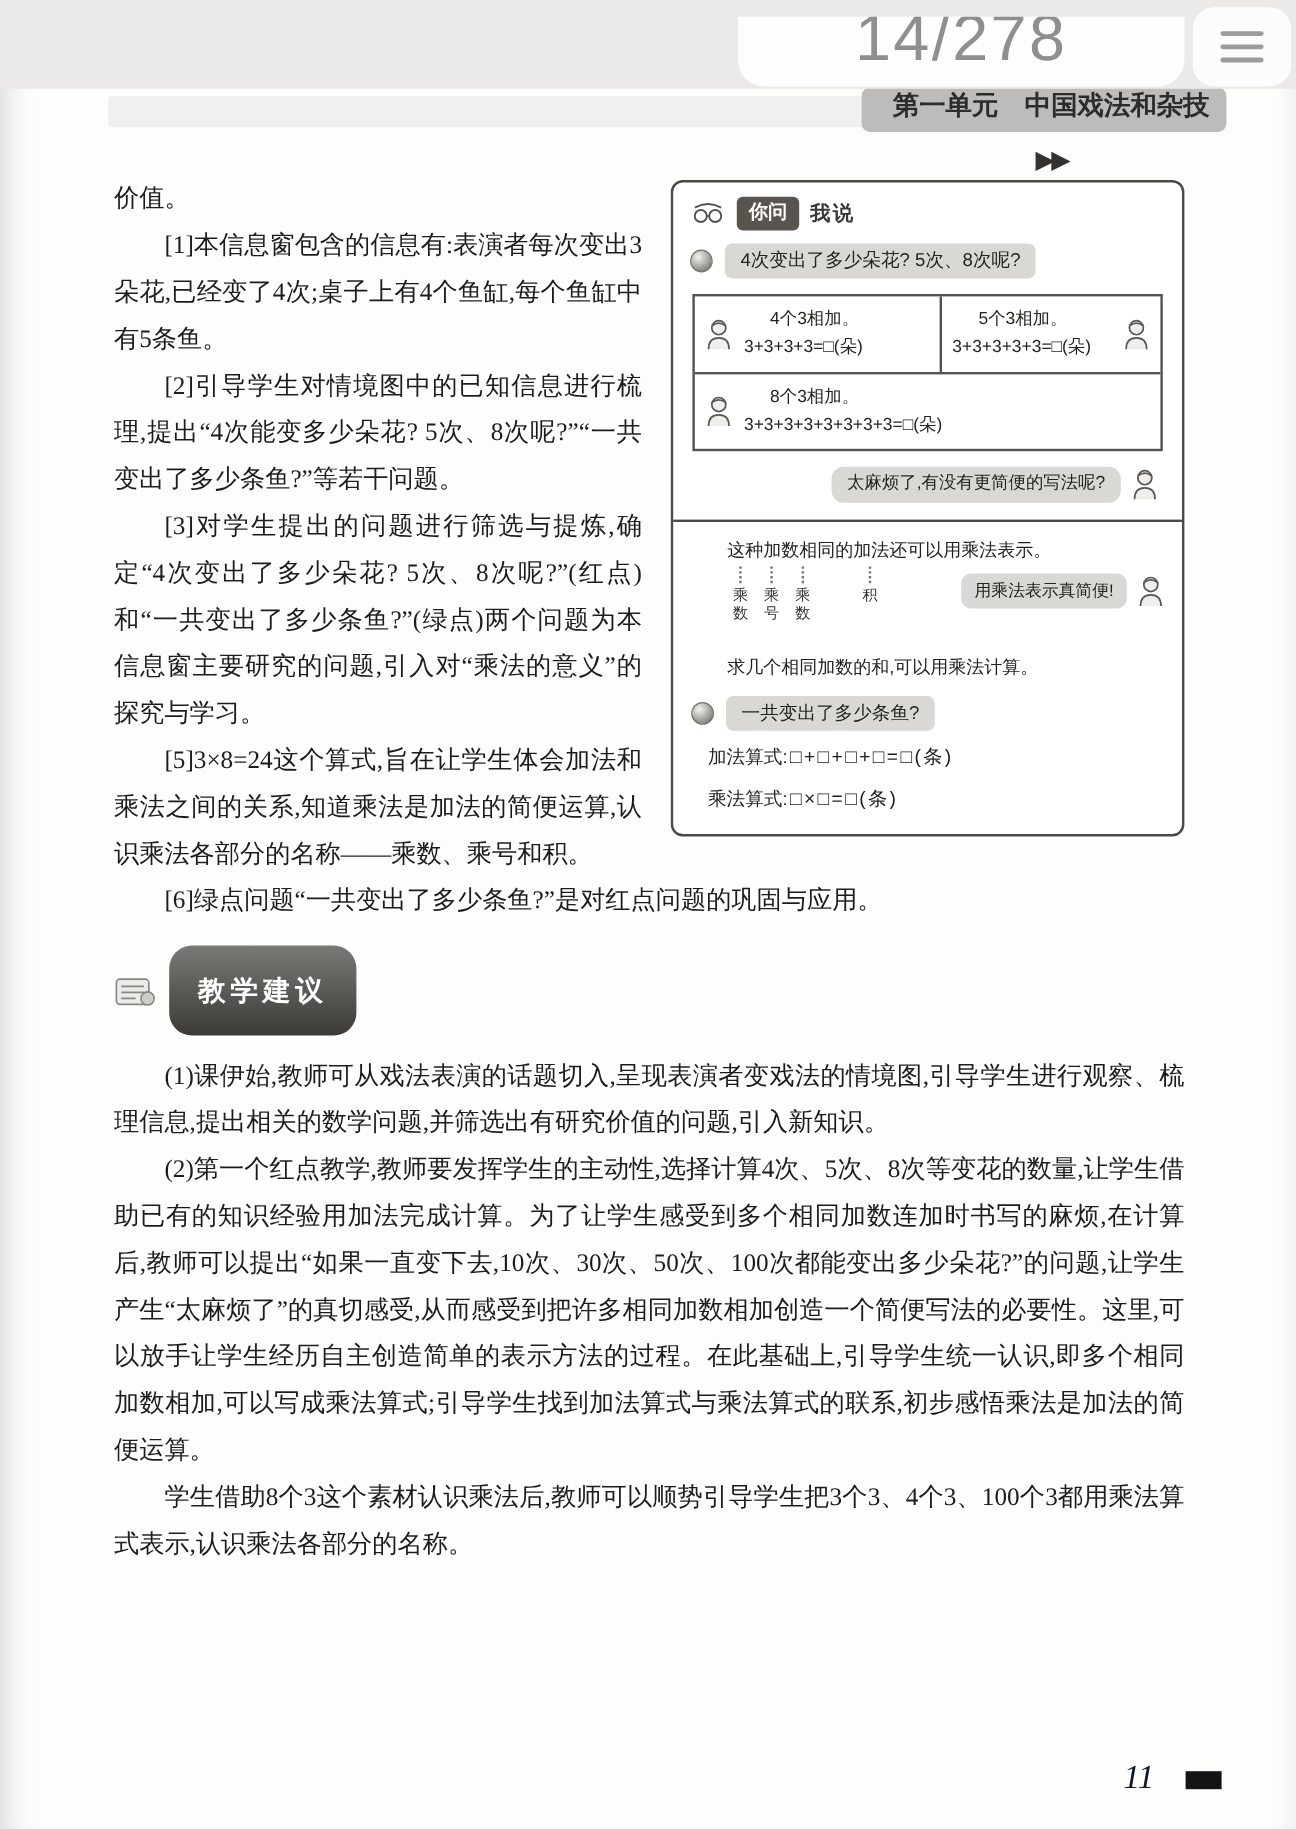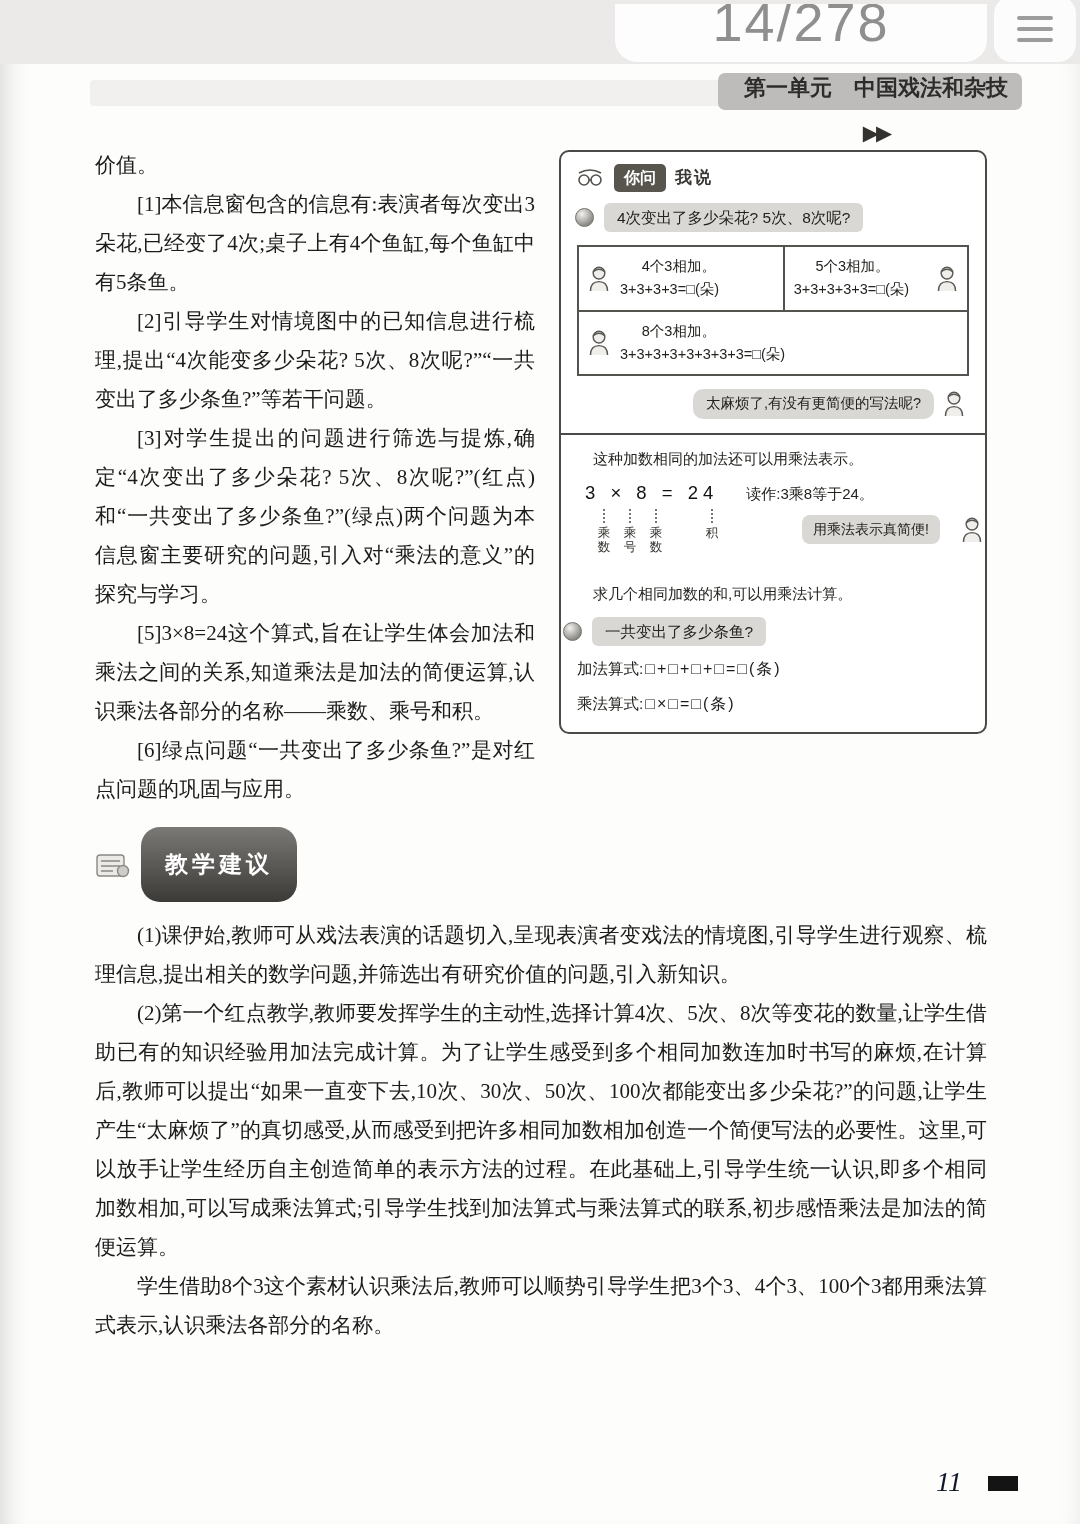--- a/index.html
+++ b/index.html
@@ -4,21 +4,21 @@
 <style>
   * { box-sizing: border-box; }
   html,body { margin:0; padding:0; }
   body {
     width:1080px; height:1524px; position:relative; overflow:hidden;
     background:#eceae8;
     font-family:"Liberation Serif","DejaVu Serif",serif;
     color:#1c1c1c;
   }
   
-  .topbar { position:absolute; top:4px; left:0; width:1080px; height:60px; background:#eceae8; z-index:20; }
+  .topbar { position:absolute; top:14px; left:0; width:1080px; height:60px; background:#eceae8; z-index:20; }
   .counter-panel {
     position:absolute; left:615px; top:0; width:372px; height:58px;
     background:#fdfdfd; border-radius:0 0 22px 22px;
     display:flex; justify-content:center; overflow:hidden; cursor:pointer;
   }
   .counter-text {
     font-family:"Liberation Sans","DejaVu Sans",sans-serif;
     font-size:54px; color:#8f8f8f; line-height:1; margin-top:-9px; letter-spacing:2px;
   }
   .menu-btn {
@@ -73,31 +73,31 @@
   .row1 { display:flex; border-bottom:2px solid #55534f; }
   .cell { display:flex; align-items:center; gap:10px; padding:8px 9px; }
   .cell-a { width:53%; border-right:2px solid #55534f; }
   .cell-b { width:47%; justify-content:space-between; }
   .row2 { display:flex; align-items:center; gap:10px; padding:8px 9px; }
   .cell-lines { font-size:14.5px; line-height:1.6; }
   .cell-lines .l1 { text-indent:1.5em; }
   .person { flex:none; display:inline-flex; }
   .trouble-row { display:flex; justify-content:flex-end; align-items:center; gap:9px; margin:13px 6px 2px; }
   .trouble-bubble { background:#d9d8d5; border-radius:10px; padding:4px 13px; font-size:14.5px; }
-  .fig-bottom { border-top:2px solid #4a4a48; padding:13px 2px 16px; }
+  .fig-bottom { border-top:2px solid #4a4a48; padding:13px 15px 16px; }
   .mul-intro { margin:0; font-size:15px; text-indent:1em; }
   .eq-row { display:flex; align-items:baseline; gap:28px; margin:9px 0 0 22px; }
   .equation { font-size:18.5px; letter-spacing:5px; color:#111; }
   .reading { font-size:15px; }
   .annot-row { position:relative; height:76px; margin-left:34px; }
   .annot { position:absolute; top:2px; width:22px; text-align:center; }
   .annot .dots { width:0; height:14px; border-left:2px dotted #77756f; margin:0 auto 3px; }
   .annot .alabel { font-size:12.5px; line-height:1.15; width:15px; margin:0 auto; word-break:break-all; color:#33322e; }
   .a1 { left:-4px; } .a2 { left:22px; } .a3 { left:48px; } .a4 { left:104px; }
-  .easy-row { position:absolute; right:0; top:8px; display:flex; align-items:center; gap:21px; }
+  .easy-row { position:absolute; right:0; top:8px; display:flex; align-items:center; gap:9px; }
   .easy-bubble { background:#d9d8d5; border-radius:8px; padding:4px 11px; font-size:14px; }
   .rule-line { margin:0 0 2px; font-size:15px; text-indent:1em; }
   .formula-line { display:flex; align-items:center; margin:11px 0 0 14px; font-size:15.5px; }
   .eq-boxes { font-size:16px; letter-spacing:2px; margin-left:2px; color:#1d1c1a; }
 
   
   .section-badge { display:flex; align-items:center; gap:10px; margin:18px 0 14px; clear:both; text-indent:0; }
   .badge-pill {
     background:linear-gradient(180deg,#7b7975,#3c3a37);
     color:#fff; font-family:"Liberation Sans","DejaVu Sans",sans-serif;
@@ -204,24 +204,20 @@
                 <circle cx="12" cy="9" r="6.5" fill="#f0eeea" stroke="#5a5854" stroke-width="1.6"></circle>
                 <path d="M2.5 29 Q2.5 18.5 12 18.5 Q21.5 18.5 21.5 29" fill="#f0eeea" stroke="#5a5854" stroke-width="1.6"></path>
                 <path d="M6 7 Q12 2.5 18 7" fill="none" stroke="#5a5854" stroke-width="1.6"></path>
               </svg>
           </span>
         </div>
       </div>
 
       <div class="fig-bottom">
         <p class="mul-intro">这种加数相同的加法还可以用乘法表示。</p>
-        <div class="eq-row">
-          <span class="equation">3 × 8 = 24</span>
-          <span class="reading">读作:3乘8等于24。</span>
-        </div>
         <div class="annot-row">
           <div class="annot a1">
             <div class="dots"></div>
             <div class="alabel">乘数</div>
           </div>
           <div class="annot a2">
             <div class="dots"></div>
             <div class="alabel">乘号</div>
           </div>
           <div class="annot a3">

